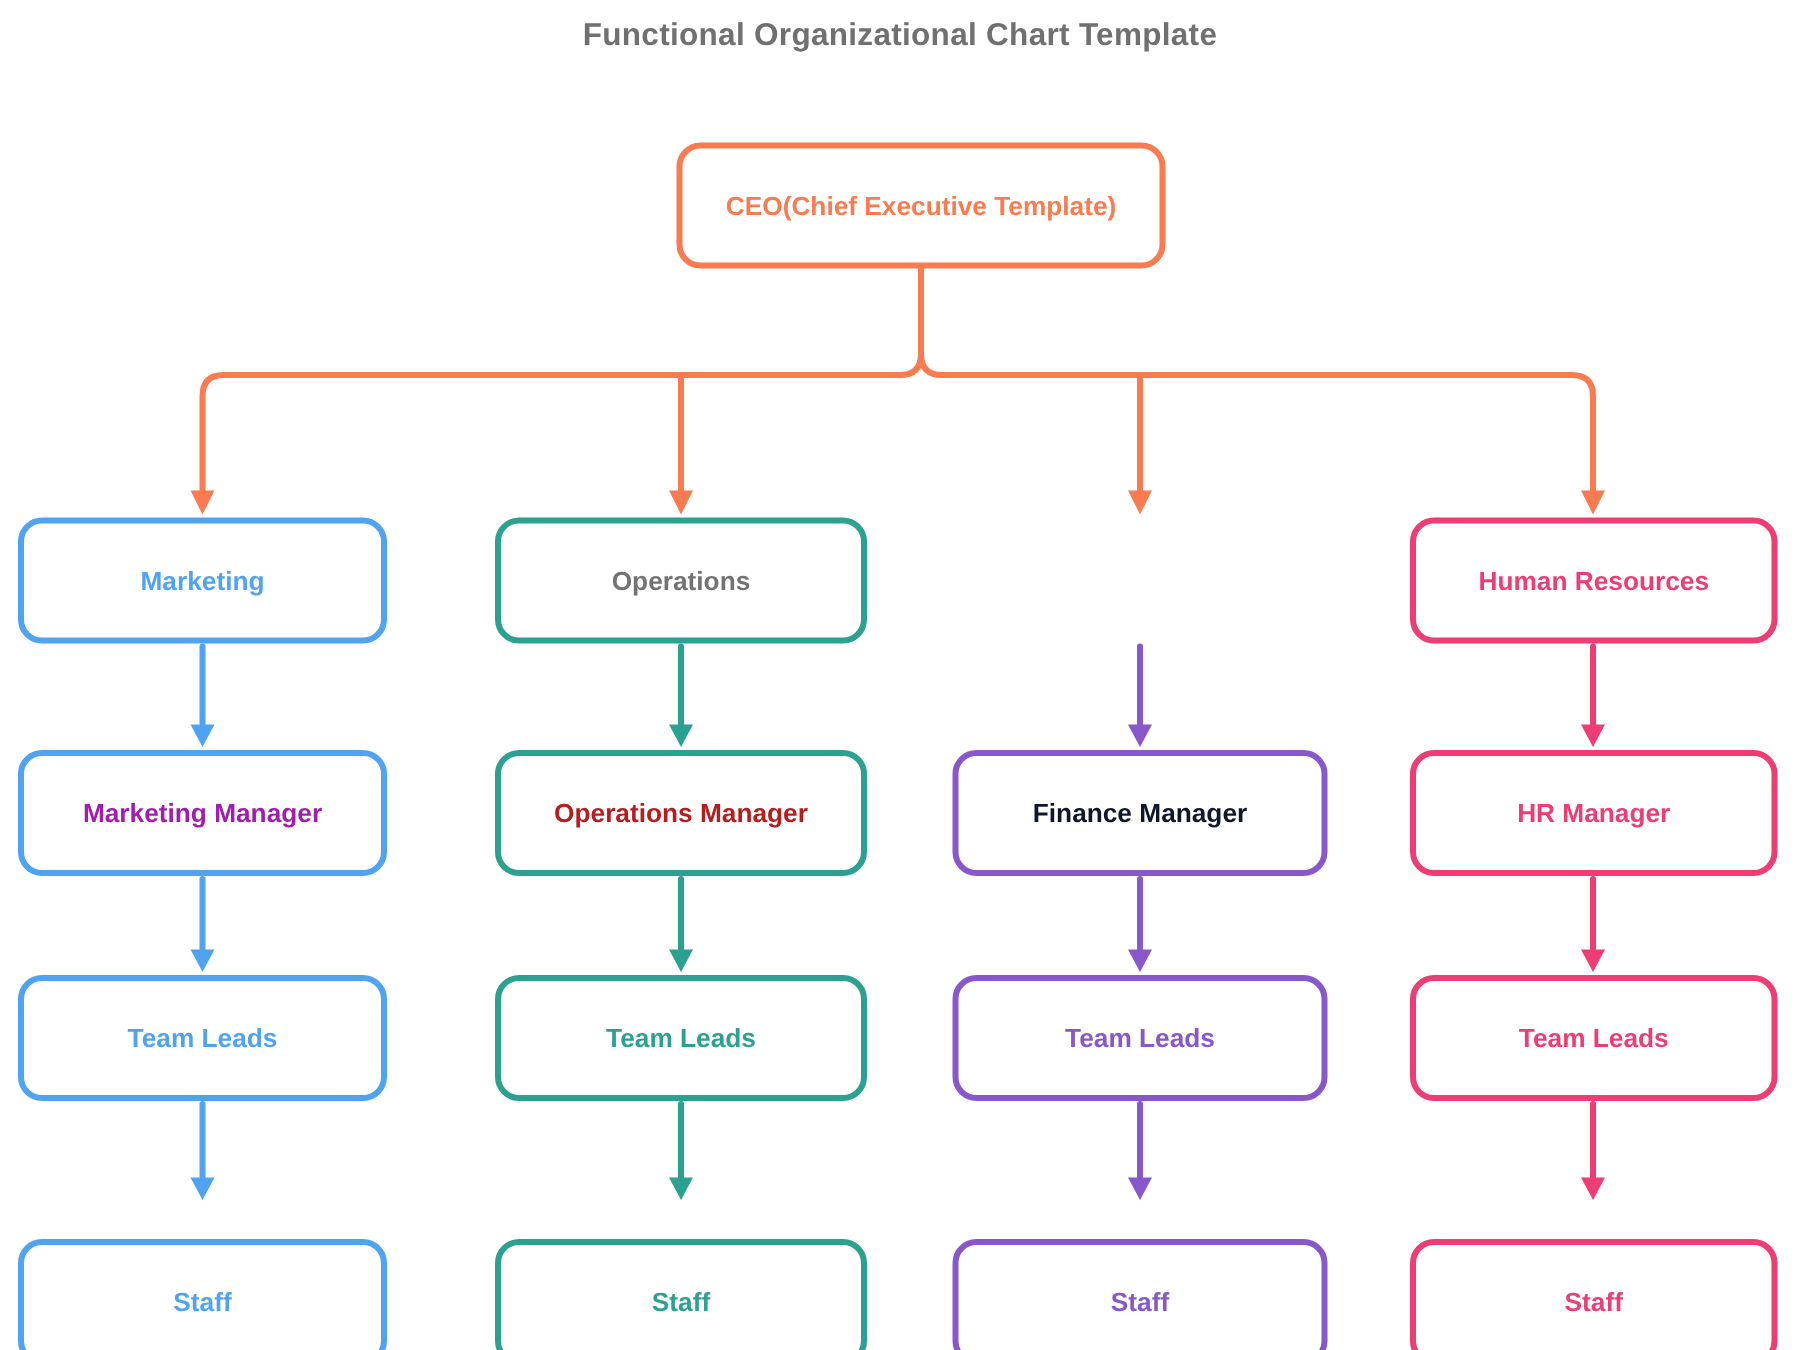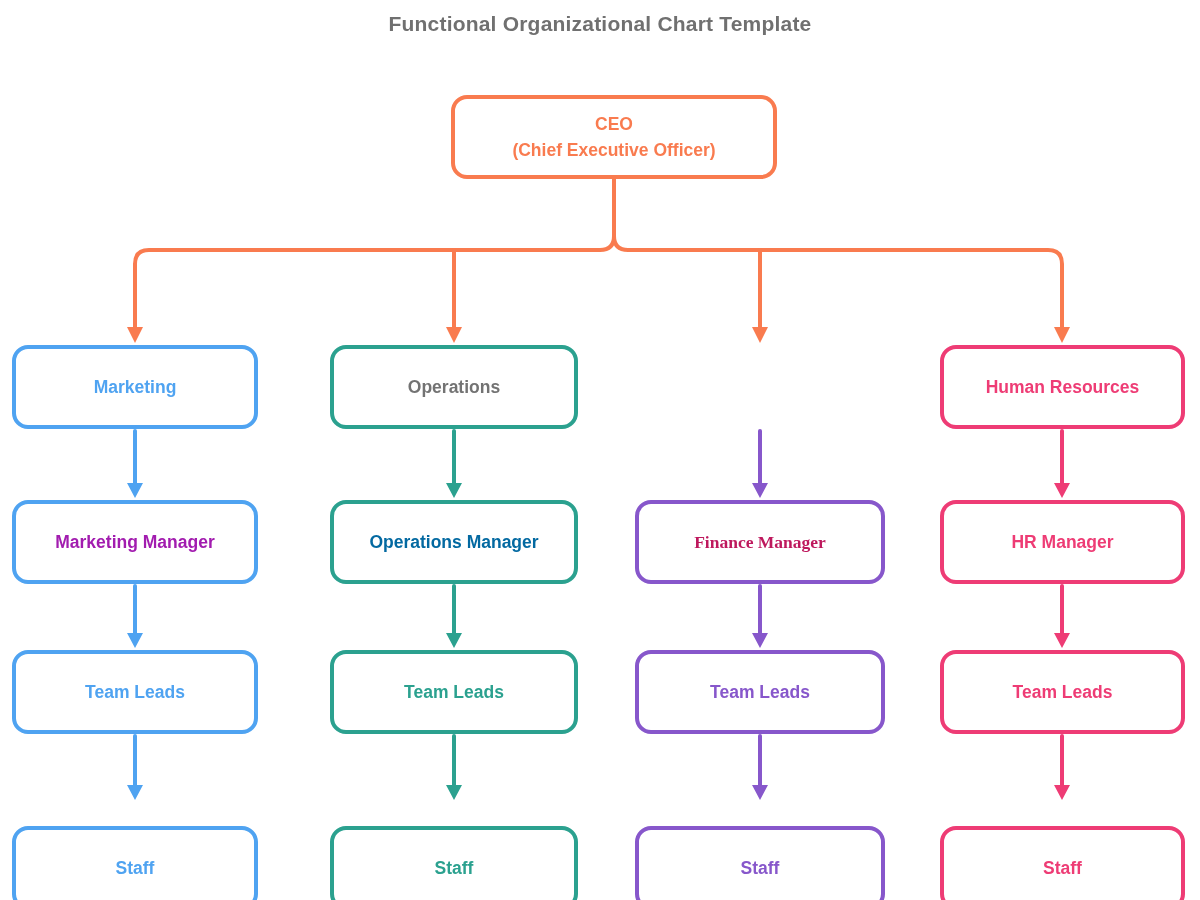--- a/index.html
+++ b/index.html
@@ -20,21 +20,21 @@
     letter-spacing: 0.2px;
   }
   .connectors { position: absolute; left: 0; top: 0; }
   .node {
     position: absolute;
     box-sizing: border-box;
     background: #ffffff;
     border: 4px solid #0ea5e9;
     border-radius: 16px;
     display: flex;
-    flex-direction: column;
+    flex-direction: row;
     align-items: center;
     justify-content: center;
     text-align: center;
     font-size: 17.5px;
     font-weight: 700;
     line-height: 26px;
   }
   .node-root { left: 451px; top: 95px; width: 326px; height: 84px; }
   .c0 { left: 12px;  width: 246px; }
   .c1 { left: 330px; width: 248px; }
@@ -88,34 +88,34 @@
     <path class="tree-line" d="M1062,431 L1062,484" style="stroke: rgb(238, 60, 117);"></path>
     <polygon points="1054,483 1070,483 1062,498" style="fill: rgb(238, 60, 117);"></polygon>
     <path class="tree-line" d="M1062,586 L1062,634" style="stroke: rgb(238, 60, 117);"></path>
     <polygon points="1054,633 1070,633 1062,648" style="fill: rgb(238, 60, 117);"></polygon>
     <path class="tree-line" d="M1062,736 L1062,786" style="stroke: rgb(238, 60, 117);"></path>
     <polygon points="1054,785 1070,785 1062,800" style="fill: rgb(238, 60, 117);"></polygon>
   </svg>
 
   <div class="node node-root" style="border-color: rgb(249, 123, 79); color: rgb(249, 123, 79);">
     <div>CEO</div>
-    <div>(Chief Executive Officer)</div>
+    <div>(Chief Executive Template)</div>
   </div>
 
   <div class="node c0 r0" style="border-color: rgb(79, 163, 241); color: rgb(79, 163, 241);">Marketing</div>
   <div class="node c0 r1" style="border-color: rgb(79, 163, 241); color: #a21caf;">Marketing Manager</div>
   <div class="node c0 r2" style="border-color: rgb(79, 163, 241); color: rgb(79, 163, 241);">Team Leads</div>
   <div class="node c0 r3" style="border-color: rgb(79, 163, 241); color: rgb(79, 163, 241);">Staff</div>
 
   <div class="node c1 r0" style="border-color: rgb(43, 161, 143); color: #737373;">Operations</div>
-  <div class="node c1 r1" style="border-color: rgb(43, 161, 143); color: #0369a1;">Operations Manager</div>
+  <div class="node c1 r1" style="border-color: rgb(43, 161, 143); color: #b91c1c;">Operations Manager</div>
   <div class="node c1 r2" style="border-color: rgb(43, 161, 143); color: rgb(43, 161, 143);">Team Leads</div>
   <div class="node c1 r3" style="border-color: rgb(43, 161, 143); color: rgb(43, 161, 143);">Staff</div>
 
-  <div class="node c2 r1" style="border-color: rgb(135, 87, 203); color: #be185d; font-family: Liberation Serif, serif;">Finance Manager</div>
+  <div class="node c2 r1" style="border-color: rgb(135, 87, 203); color: #0f172a;">Finance Manager</div>
   <div class="node c2 r2" style="border-color: rgb(135, 87, 203); color: rgb(135, 87, 203);">Team Leads</div>
   <div class="node c2 r3" style="border-color: rgb(135, 87, 203); color: rgb(135, 87, 203);">Staff</div>
 
   <div class="node c3 r1" style="border-color: rgb(238, 60, 117); color: rgb(238, 60, 117);">HR Manager</div>
   <div class="node c3 r0" style="border-color: rgb(238, 60, 117); color: rgb(238, 60, 117);">Human Resources</div>
   <div class="node c3 r2" style="border-color: rgb(238, 60, 117); color: rgb(238, 60, 117);">Team Leads</div>
   <div class="node c3 r3" style="border-color: rgb(238, 60, 117); color: rgb(238, 60, 117);">Staff</div>
 
 </div>
 

